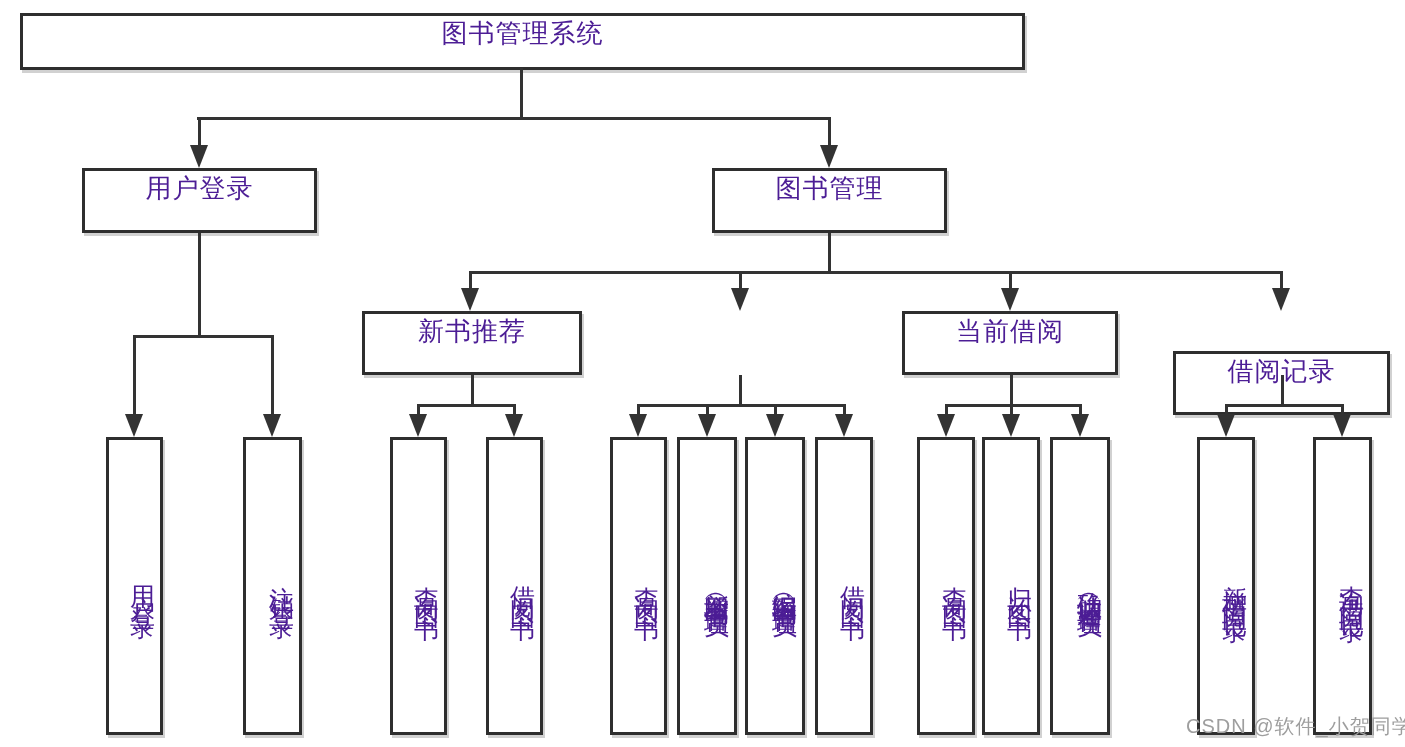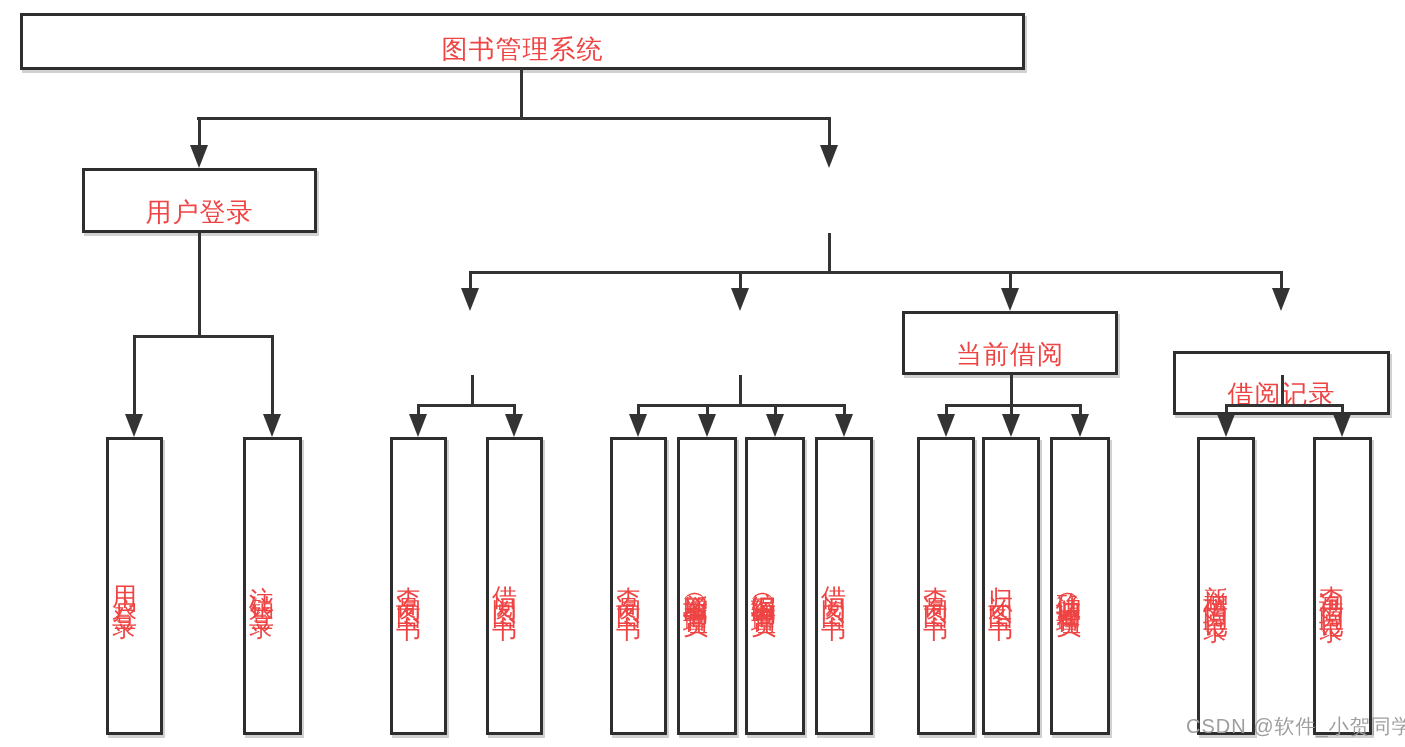--- a/index.html
+++ b/index.html
@@ -9,22 +9,22 @@
     background:#ffffff;
     font-family:"Liberation Sans","DejaVu Sans",sans-serif;
     overflow:hidden;
   }
   .node{
     position:absolute;
     box-sizing:border-box;
     background:#ffffff;
     border:3px solid #2e2e2e;
     box-shadow:2px 3px 0 rgba(90,90,90,0.28);
-    display:flex;align-items:flex-end;justify-content:center;
-    color:#ef4444;
+    display:flex;align-items:flex-start;justify-content:center;
+    color:#4c1d95;
     font-size:26px;
     letter-spacing:1px;
     text-align:center;
   }
   .leaf{
     writing-mode:vertical-rl;
     text-orientation:mixed;
     letter-spacing:10px;
     font-size:25px;
   }
@@ -60,21 +60,27 @@
 <div id="stage">
 
   <div class="node" style="left:20px;top:13px;width:1005px;height:57px;">
     <span>图书管理系统</span>
   </div>
 
   <div class="node" style="left:82px;top:168px;width:235px;height:65px;">
     <span>用户登录</span>
   </div>
 
-
+  <div class="node" style="left:712px;top:168px;width:235px;height:65px;">
+    <span>图书管理</span>
+  </div>
+
+  <div class="node" style="left:362px;top:311px;width:220px;height:64px;">
+    <span>新书推荐</span>
+  </div>
 
 
   <div class="node" style="left:902px;top:311px;width:216px;height:64px;">
     <span>当前借阅</span>
   </div>
 
   <div class="node" style="left:1173px;top:311px;width:217px;height:64px;margin-top:40px;">
     <span>借阅记录</span>
   </div>
 

